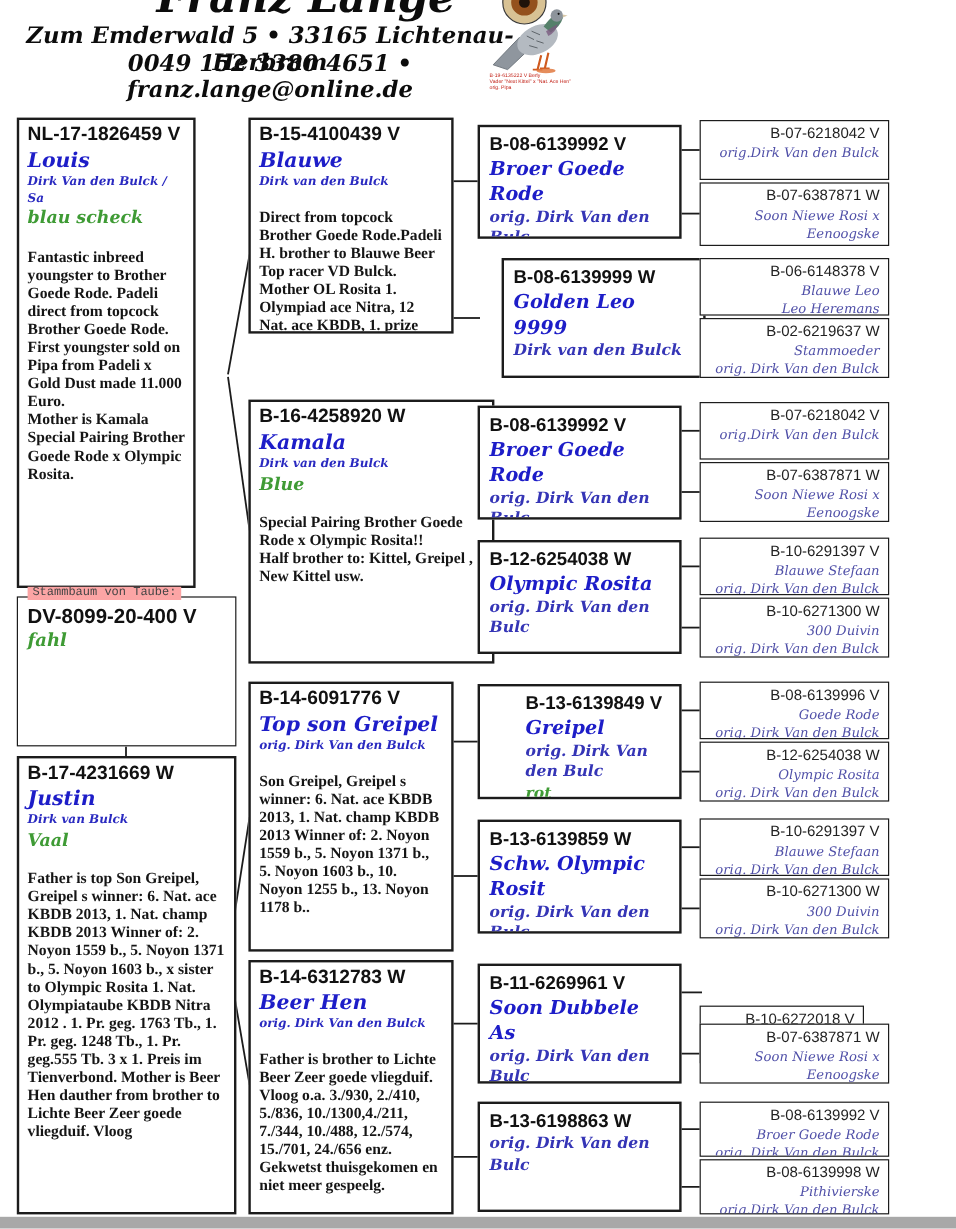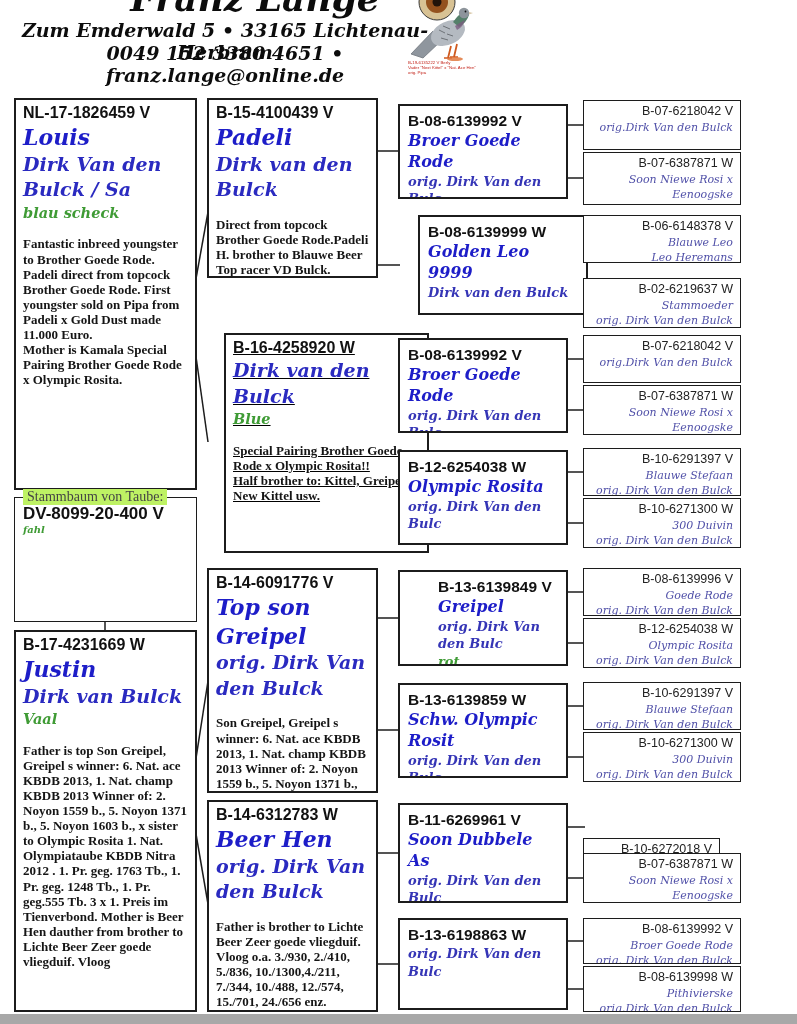--- a/index.html
+++ b/index.html
@@ -21,37 +21,37 @@
   
   .box{position:absolute;box-sizing:border-box;background:#fff;border:2px solid #1c1c1c;overflow:hidden;}
   .g12{padding:3px 7px 4px 7px;}
   .g3{padding:5px 8px;}
   .g4{border-width:1.5px;padding:2px 7px;text-align:right;}
   .ring{font-family:"Liberation Sans",sans-serif;font-weight:700;color:#111;}
   .g12 .ring{font-size:16px;line-height:1.25;}
   .g3 .ring{font-size:15.5px;line-height:1.3;}
   .g4 .ring{font-size:12.5px;font-weight:400;color:#222;line-height:1.35;}
   .pname{font-family:"DejaVu Serif",serif;font-style:italic;font-weight:700;color:#1d1dc8;}
-  .g12 .pname{font-size:22px;line-height:1.3;}
+  .g12 .pname{font-size:17px;line-height:1.3;}
   .g3 .pname{font-size:16px;line-height:1.3;}
   .porigin{font-family:"DejaVu Serif",serif;font-style:italic;font-weight:600;color:#2a2ac0;}
-  .g12 .porigin{font-size:19px;line-height:1.35;}
+  .g12 .porigin{font-size:10px;line-height:1.35;}
   .g3 .porigin{font-size:13px;line-height:1.35;color:#3535b6;}
   .g4 .porigin{font-size:11px;font-weight:500;line-height:1.4;color:#5050a8;}
   .pcolor{font-family:"DejaVu Serif",serif;font-style:italic;font-weight:600;color:#3f9b35;}
   .g12 .pcolor{font-size:14.5px;line-height:1.35;}
   .g3 .pcolor{font-size:13px;line-height:1.35;}
   .pbody{font-family:"Liberation Serif",serif;font-weight:700;font-size:13px;line-height:1.16;
          color:#151515;white-space:pre-line;margin-top:14px;}
   
   .subject{border-width:1.5px;padding:6px 8px;overflow:visible;}
-  .subject .legend{position:absolute;top:-9px;left:8px;background:#bef264;padding:0 4px;
-                   font-family:Liberation Serif, serif;font-size:14px;color:#444;font-weight:400;}
+  .subject .legend{position:absolute;top:-9px;left:8px;background:#fca5a5;padding:0 4px;
+                   font-family:Liberation Mono, monospace;font-size:10px;color:#444;font-weight:400;}
   .subject .ring{font-size:17px;}
-  .subject .pcolor{font-size:10px;}
+  .subject .pcolor{font-size:15px;}
   
   .scan-edge{position:absolute;left:0;top:1014px;width:797px;height:10px;background:#a8a8a8;}
 </style>
 </head>
 <body>
 
 <div class="page">
 
   <div class="loft-name">Franz Lange</div>
   <div class="hdr-line hdr-addr">Zum Emderwald 5 • 33165 Lichtenau-Herbram</div>
@@ -115,45 +115,46 @@
       <line x1="567" y1="643" x2="585" y2="643" stroke="#1c1c1c" stroke-width="1.5"></line>
       <line x1="567" y1="706" x2="585" y2="706" stroke="#1c1c1c" stroke-width="1.5"></line>
       <line x1="567" y1="757" x2="585" y2="757" stroke="#1c1c1c" stroke-width="1.5"></line>
       <line x1="567" y1="827" x2="585" y2="827" stroke="#1c1c1c" stroke-width="1.5"></line>
       <line x1="567" y1="878" x2="585" y2="878" stroke="#1c1c1c" stroke-width="1.5"></line>
       <line x1="567" y1="941" x2="585" y2="941" stroke="#1c1c1c" stroke-width="1.5"></line>
       <line x1="567" y1="989" x2="585" y2="989" stroke="#1c1c1c" stroke-width="1.5"></line>
     </svg>
 
   <div id="tree">
-      <div class="box g12" style="left: 14px; top: 98px; width: 183px; height: 392px;">
+      <div class="box g12" style="left: 14px; top: 98px; width: 149px; height: 392px;">
         <div class="ring">NL-17-1826459 V</div>
         <div class="pname">Louis</div>
         <div class="porigin">Dirk Van den Bulck / Sa</div>
         <div class="pcolor">blau scheck</div>
         <div class="pbody">Fantastic inbreed youngster to Brother Goede Rode. Padeli direct from topcock Brother Goede Rode. First youngster sold on Pipa  from Padeli x Gold Dust made 11.000 Euro.
 Mother is Kamala Special Pairing Brother Goede Rode x Olympic Rosita.</div>
       </div>
       <div class="box g12" style="left: 14px; top: 630px; width: 183px; height: 382px;">
         <div class="ring">B-17-4231669 W</div>
         <div class="pname">Justin</div>
         <div class="porigin">Dirk van Bulck</div>
         <div class="pcolor">Vaal</div>
         <div class="pbody">Father is top Son Greipel, Greipel s winner: 6. Nat. ace KBDB 2013, 1. Nat. champ KBDB 2013 Winner of: 2. Noyon 1559 b., 5. Noyon 1371 b., 5. Noyon 1603 b.,  x sister to Olympic Rosita 1. Nat. Olympiataube KBDB Nitra 2012 . 1. Pr. geg. 1763 Tb., 1. Pr. geg. 1248 Tb., 1. Pr. geg.555 Tb. 3 x 1. Preis im Tienverbond. Mother is Beer Hen dauther from brother to Lichte Beer Zeer goede vliegduif. Vloog</div>
       </div>
       <div class="box g12" style="left: 207px; top: 98px; width: 171px; height: 180px;">
         <div class="ring">B-15-4100439 V</div>
-        <div class="pname">Padeli</div>
+        <div class="pname">Blauwe</div>
         <div class="porigin">Dirk van den Bulck</div>
         <div class="pbody">Direct from topcock Brother Goede Rode.Padeli H. brother to Blauwe Beer Top racer VD Bulck.
 Mother OL Rosita 1. Olympiad ace Nitra, 12 Nat. ace KBDB, 1. prize winner.
 First youngster sod on</div>
       </div>
-      <div class="box g12" style="left: 224px; top: 333px; width: 205px; height: 220px; text-decoration: underline;">
+      <div class="box g12" style="left: 207px; top: 333px; width: 205px; height: 220px;">
         <div class="ring">B-16-4258920 W</div>
+        <div class="pname">Kamala</div>
         <div class="porigin">Dirk van den Bulck</div>
         <div class="pcolor">Blue</div>
         <div class="pbody">Special Pairing Brother Goede Rode x Olympic Rosita!!
 Half brother to: Kittel, Greipel , New Kittel usw.</div>
       </div>
       <div class="box g12" style="left: 207px; top: 568px; width: 171px; height: 225px;">
         <div class="ring">B-14-6091776 V</div>
         <div class="pname">Top son Greipel</div>
         <div class="porigin">orig. Dirk Van den Bulck</div>
         <div class="pbody">Son Greipel, Greipel s winner: 6. Nat. ace KBDB 2013, 1. Nat. champ KBDB 2013 Winner of: 2. Noyon 1559 b., 5. Noyon 1371 b., 5. Noyon 1603 b., 10. Noyon 1255 b., 13. Noyon 1178 b..</div>
@@ -211,21 +212,21 @@
       <div class="box g4" style="left: 583px; top: 152px; width: 158px; height: 53px;">
         <div class="ring">B-07-6387871 W</div>
         <div class="porigin">Soon Niewe Rosi x Eenoogske</div>
         <div class="porigin">orig. Dirk Van den Bulck</div>
       </div>
       <div class="box g4" style="left: 583px; top: 215px; width: 158px; height: 48px;">
         <div class="ring">B-06-6148378 V</div>
         <div class="porigin">Blauwe Leo</div>
         <div class="porigin">Leo Heremans</div>
       </div>
-      <div class="box g4" style="left: 583px; top: 265px; width: 158px; height: 50px; margin-top: 13px;">
+      <div class="box g4" style="left: 583px; top: 265px; width: 158px; height: 50px;">
         <div class="ring">B-02-6219637 W</div>
         <div class="porigin">Stammoeder</div>
         <div class="porigin">orig. Dirk Van den Bulck</div>
       </div>
       <div class="box g4" style="left: 583px; top: 335px; width: 158px; height: 48px;">
         <div class="ring">B-07-6218042 V</div>
         <div class="porigin">orig.Dirk Van den Bulck</div>
       </div>
       <div class="box g4" style="left: 583px; top: 385px; width: 158px; height: 50px;">
         <div class="ring">B-07-6387871 W</div>

